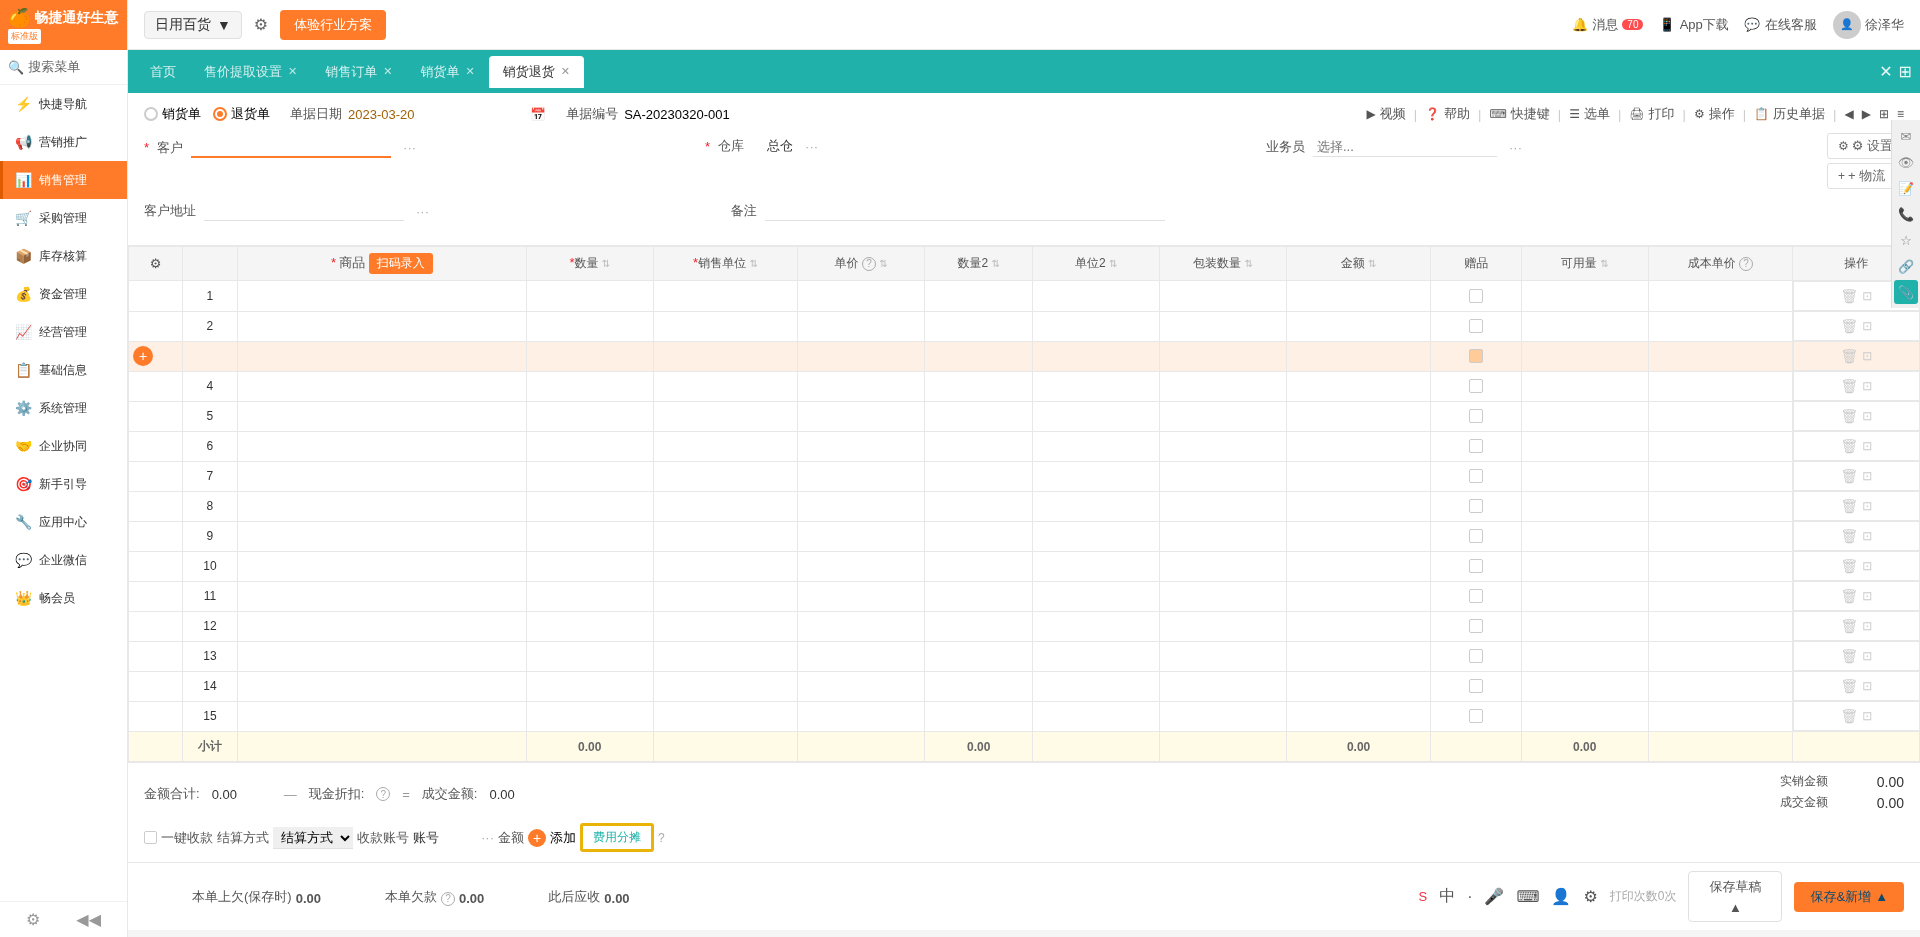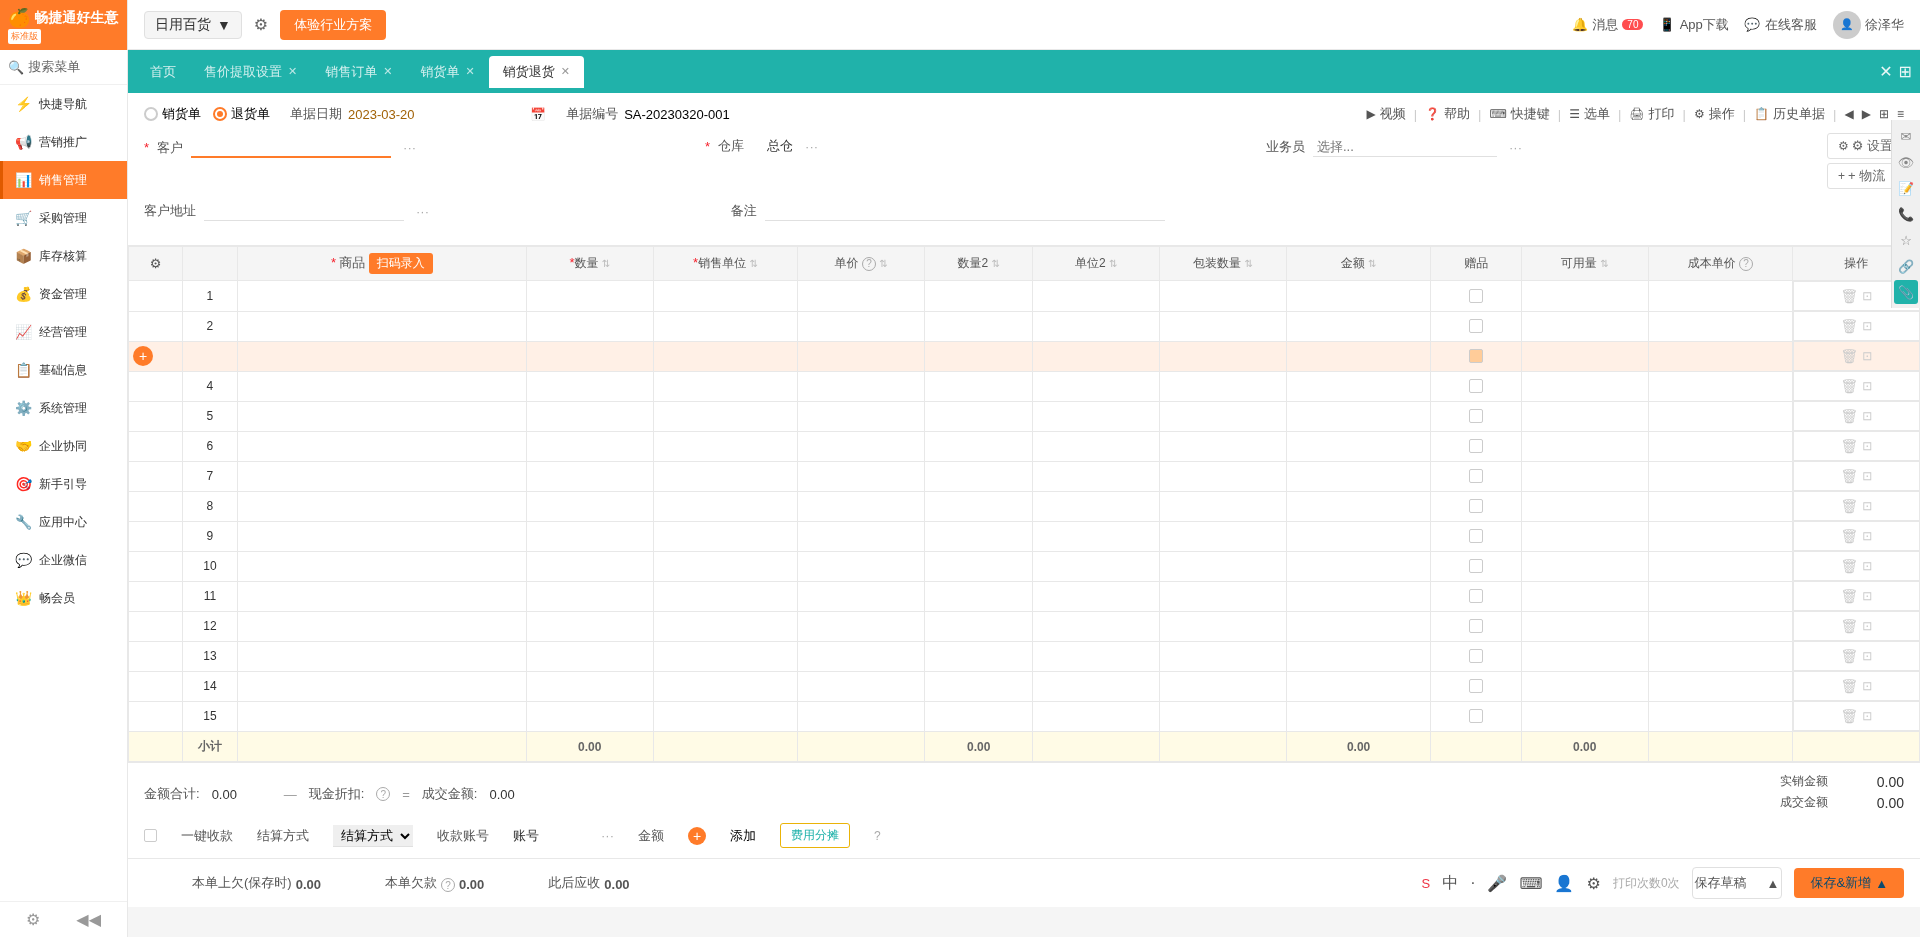--- a/index.html
+++ b/index.html
@@ -82,41 +82,41 @@
     .add-row-btn { width: 20px; height: 20px; background: #ff7b29; color: #fff; border-radius: 50%; display: flex; align-items: center; justify-content: center; cursor: pointer; font-size: 14px; line-height: 1; }
     .delete-icon { color: #ccc; cursor: pointer; font-size: 14px; }
     .copy-icon { color: #ccc; cursor: pointer; font-size: 12px; }
 
     
     .subtotal-row td { background: #fffbe6; font-weight: bold; color: #666; }
 
     
     .bottom-area { background: #fff; padding: 10px 16px; border-top: 1px solid #e8e8e8; }
     .bottom-row1 { display: flex; align-items: center; gap: 12px; margin-bottom: 8px; }
-    .bottom-row2 { display: flex; align-items: center; gap: 24px; }
+    .bottom-row2 { display: flex; align-items: center; gap: 4px; }
     .bottom-label { color: #555; white-space: nowrap; }
     .bottom-value { color: #333; min-width: 60px; }
     .dash { color: #999; }
     .equals { color: #999; }
     .add-btn { background: #ff7b29; color: #fff; border: none; border-radius: 50%; width: 18px; height: 18px; cursor: pointer; font-size: 14px; display: flex; align-items: center; justify-content: center; }
-    .expense-btn { border: 1px solid #eab308; color: #20b2aa; background: #fff; border-radius: 3px; padding: 3px 10px; cursor: pointer; font-size: 12px; }
+    .expense-btn { border: 3px solid #eab308; color: #20b2aa; background: #fff; border-radius: 3px; padding: 3px 10px; cursor: pointer; font-size: 12px; }
     .help-icon { color: #aaa; cursor: pointer; font-size: 12px; }
     .checkbox-small { width: 13px; height: 13px; border: 1px solid #ccc; border-radius: 2px; display: inline-flex; }
 
     
     .summary-right { margin-left: auto; text-align: right; }
     .summary-row { display: flex; align-items: center; gap: 16px; justify-content: flex-end; margin-bottom: 4px; }
     .summary-label { color: #555; font-size: 12px; }
     .summary-value { color: #333; font-size: 14px; min-width: 60px; text-align: right; }
 
     
     .footer-bar { background: #fff; display: flex; align-items: center; padding: 8px 16px; border-top: 1px solid #e8e8e8; gap: 16px; }
     .footer-info { color: #555; font-size: 12px; display: flex; align-items: flex-end; gap: 4px; margin-left: 48px; }
     .footer-right { margin-left: auto; display: flex; align-items: center; gap: 12px; }
-    .save-draft-btn { border: 1px solid #e0e0e0; background: #fff; border-radius: 4px; padding: 6px 2px; cursor: pointer; font-size: 13px; color: #555; display: flex; align-items: center; gap: 20px; }
+    .save-draft-btn { border: 1px solid #e0e0e0; background: #fff; border-radius: 4px; padding: 6px 20px; cursor: pointer; font-size: 13px; color: #555; display: flex; align-items: center; gap: 4px; flex-direction: column; }
     .save-new-btn { background: #ff7b29; color: #0c4a6e; border: none; border-radius: 4px; padding: 6px 16px; cursor: pointer; font-size: 13px; display: flex; align-items: center; gap: 4px; }
     .right-toolbar-btn { width: 24px; height: 24px; display: flex; align-items: center; justify-content: center; cursor: pointer; color: #888; font-size: 13px; border-radius: 3px; }
     .right-toolbar-btn.active { background: #20b2aa; color: #fff; }
 
     
     .table-container { overflow-x: auto; }
     .col-gear { width: 30px; }
     .col-product { width: 160px; }
     .col-qty { width: 70px; }
     .col-unit { width: 80px; }

